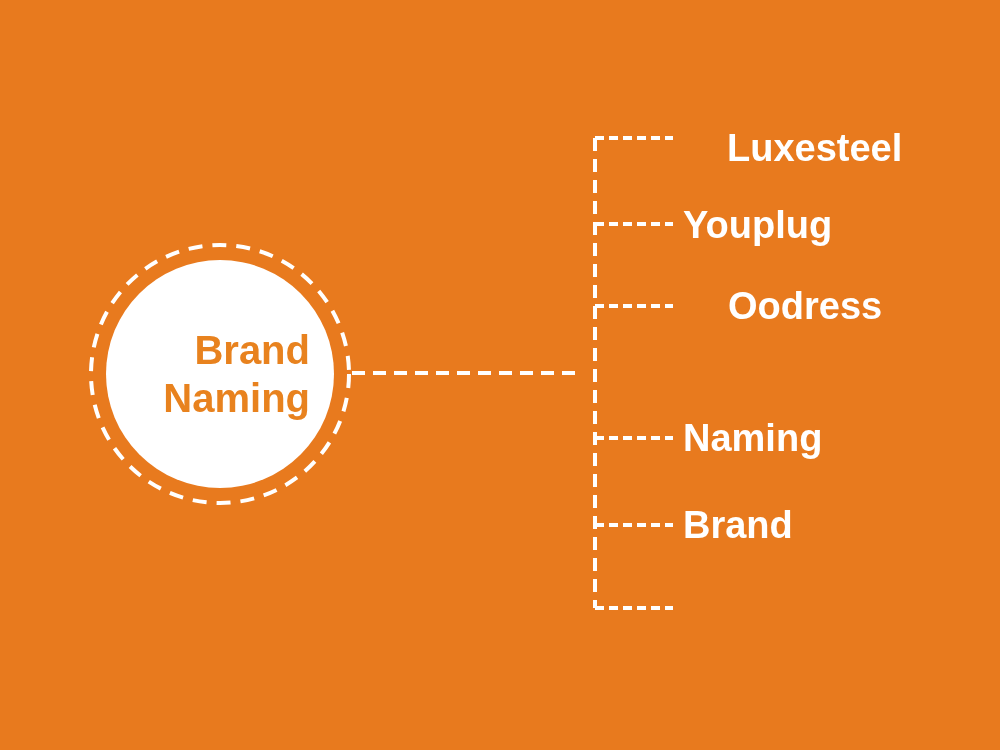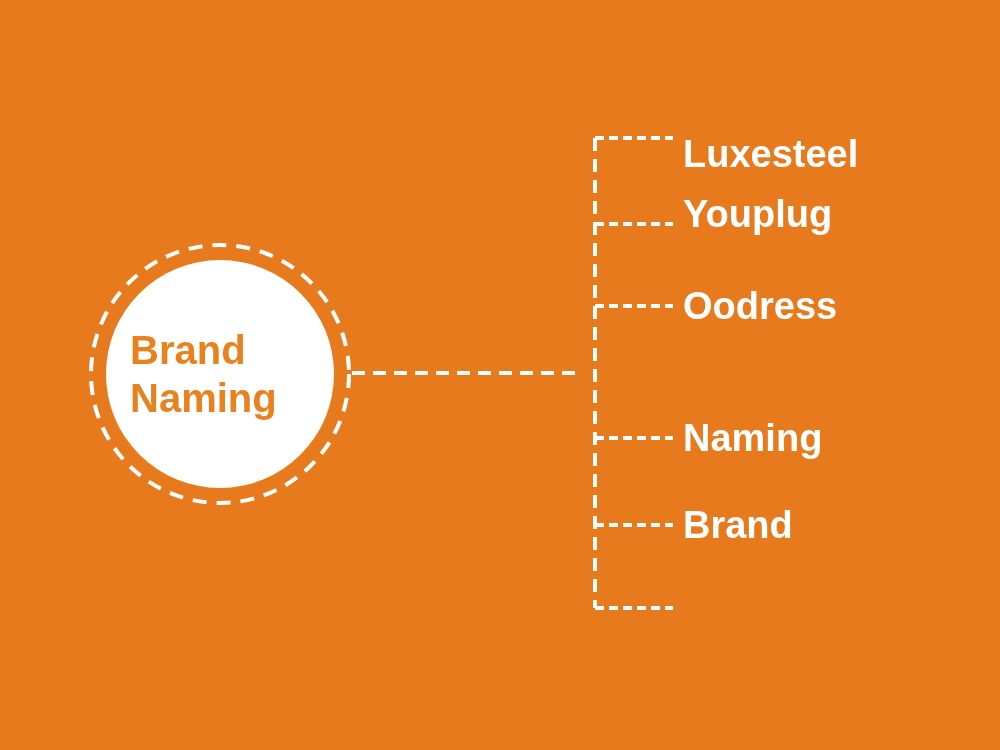--- a/index.html
+++ b/index.html
@@ -23,43 +23,43 @@
   }
   .center-label {
     position: absolute;
     left: 110px;
     top: 264px;
     width: 220px;
     height: 220px;
     display: flex;
     align-items: center;
     justify-content: center;
-    text-align: left;
+    text-align: right;
     color: #E8821E;
     font-size: 40px;
     line-height: 48px;
     font-weight: bold;
   }
   .center-label .inner {
     width: 180px;
   }
   .branch-label {
     position: absolute;
     left: 683px;
     height: 52px;
     display: flex;
     align-items: center;
     color: #FFFFFF;
     font-size: 38px;
     font-weight: bold;
     white-space: nowrap;
   }
-  .branch-label.b0 { top: 128px; }
-  .branch-label.b1 { top: 188px; }
-  .branch-label.b2 { top: 280px; }
+  .branch-label.b0 { top: 122px; margin-left: 44px; }
+  .branch-label.b1 { top: 199px; }
+  .branch-label.b2 { top: 280px; margin-left: 45px; }
   .branch-label.b3 { top: 412px; }
   .branch-label.b4 { top: 499px; }
   .branch-label.b5 { top: 582px; }
 </style>
 </head>
 <body>
 
 <div class="canvas">
 
   <svg class="diagram-svg" viewBox="0 0 1000 750" xmlns="http://www.w3.org/2000/svg" aria-hidden="true">

